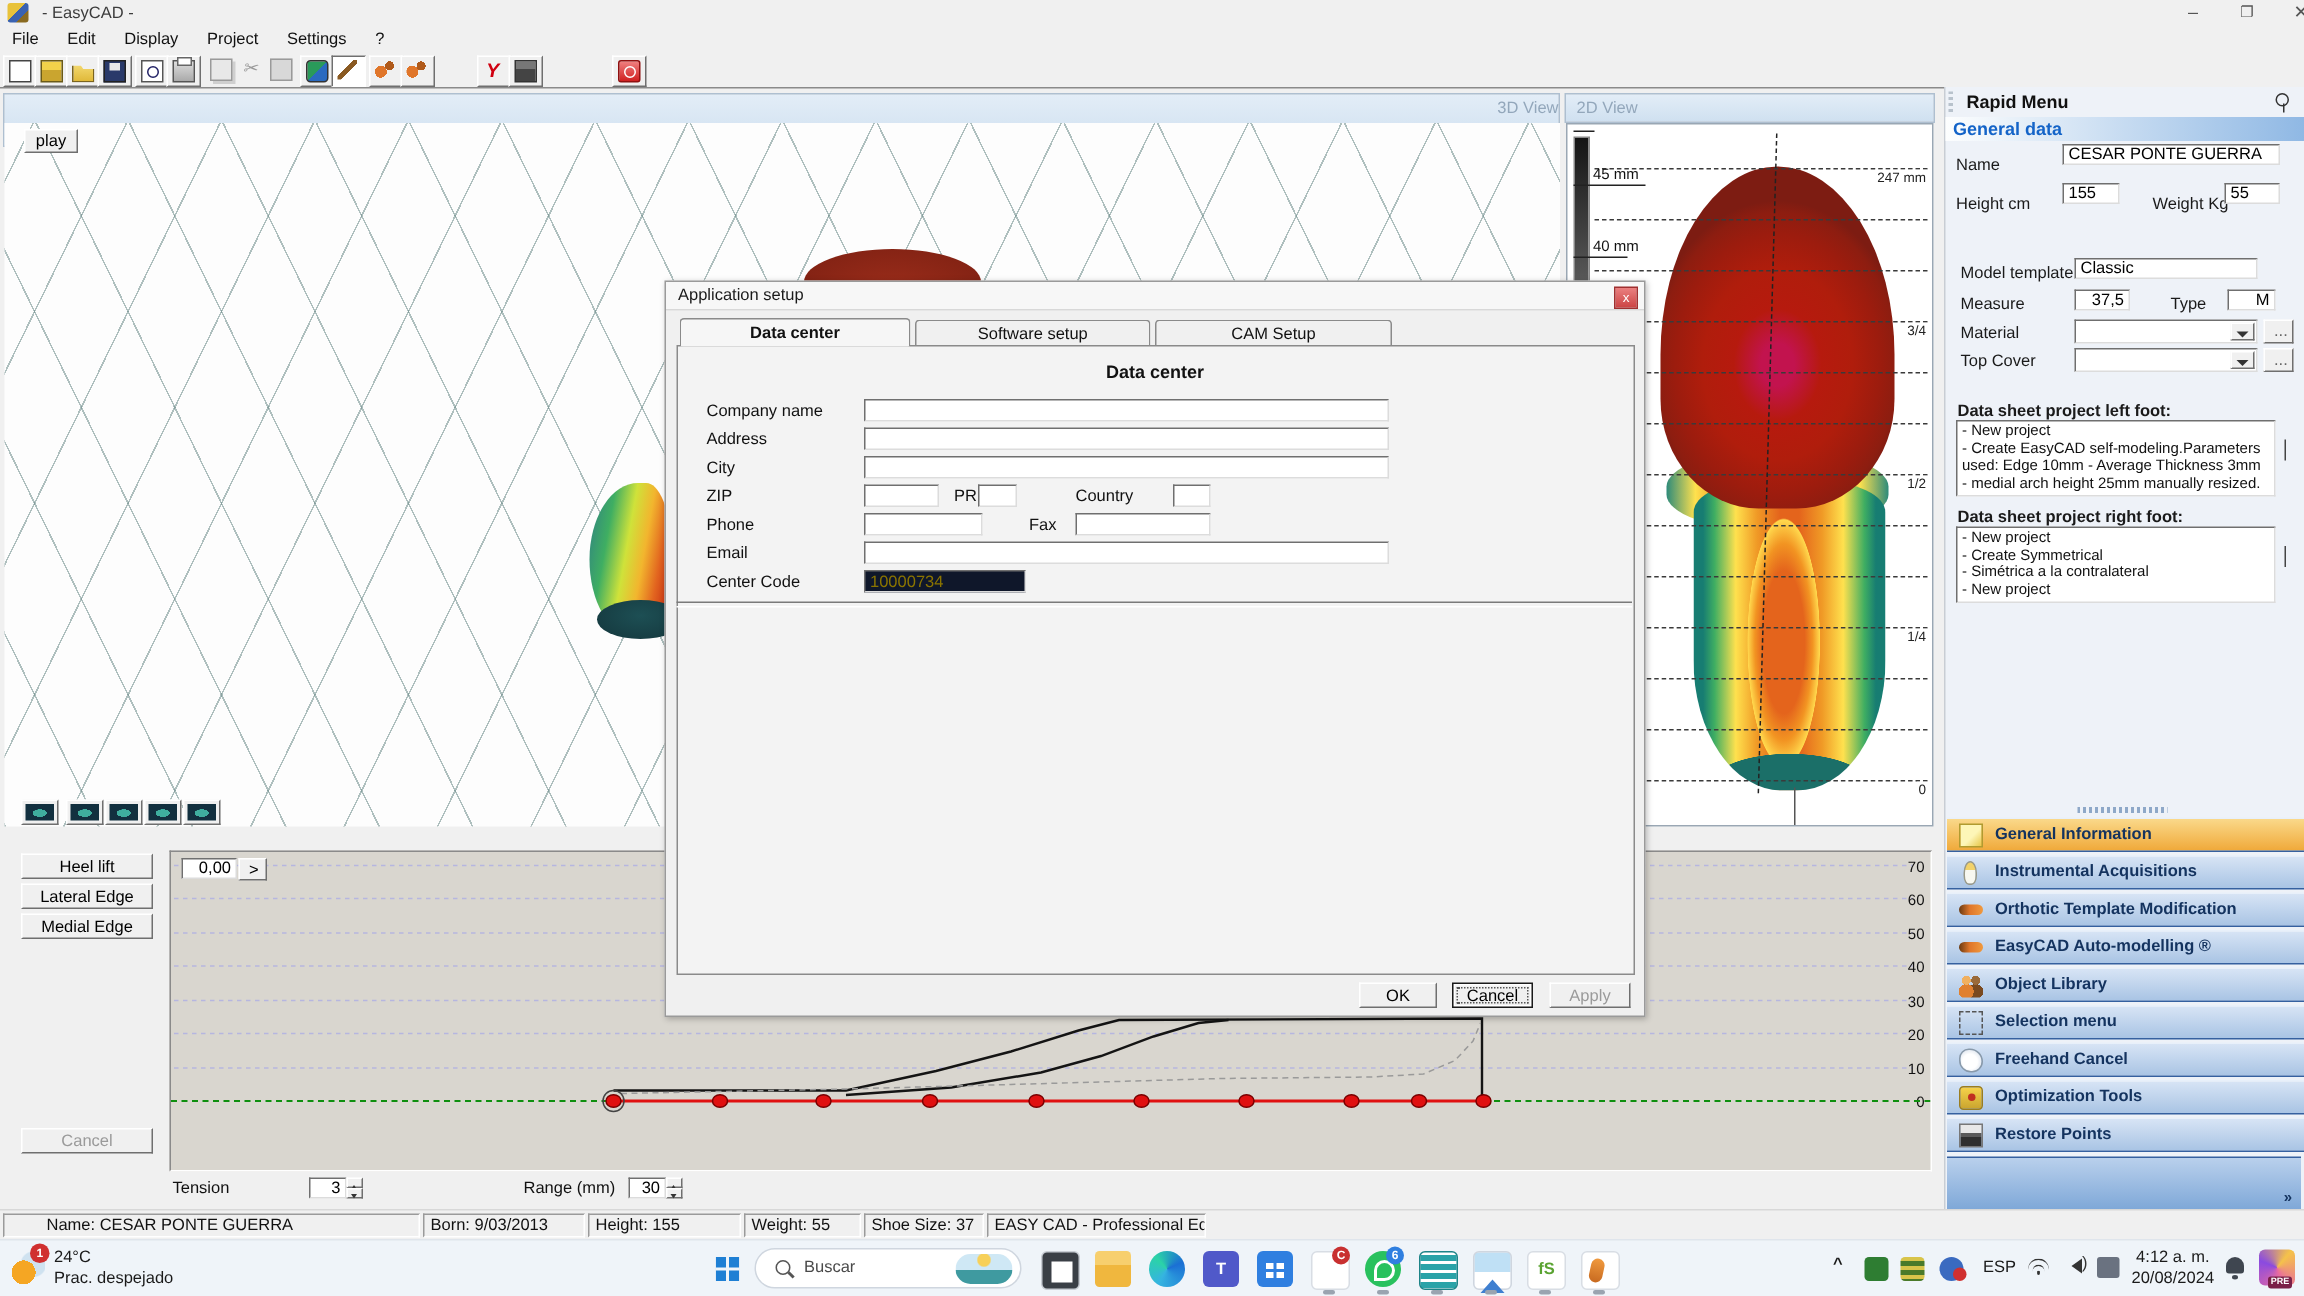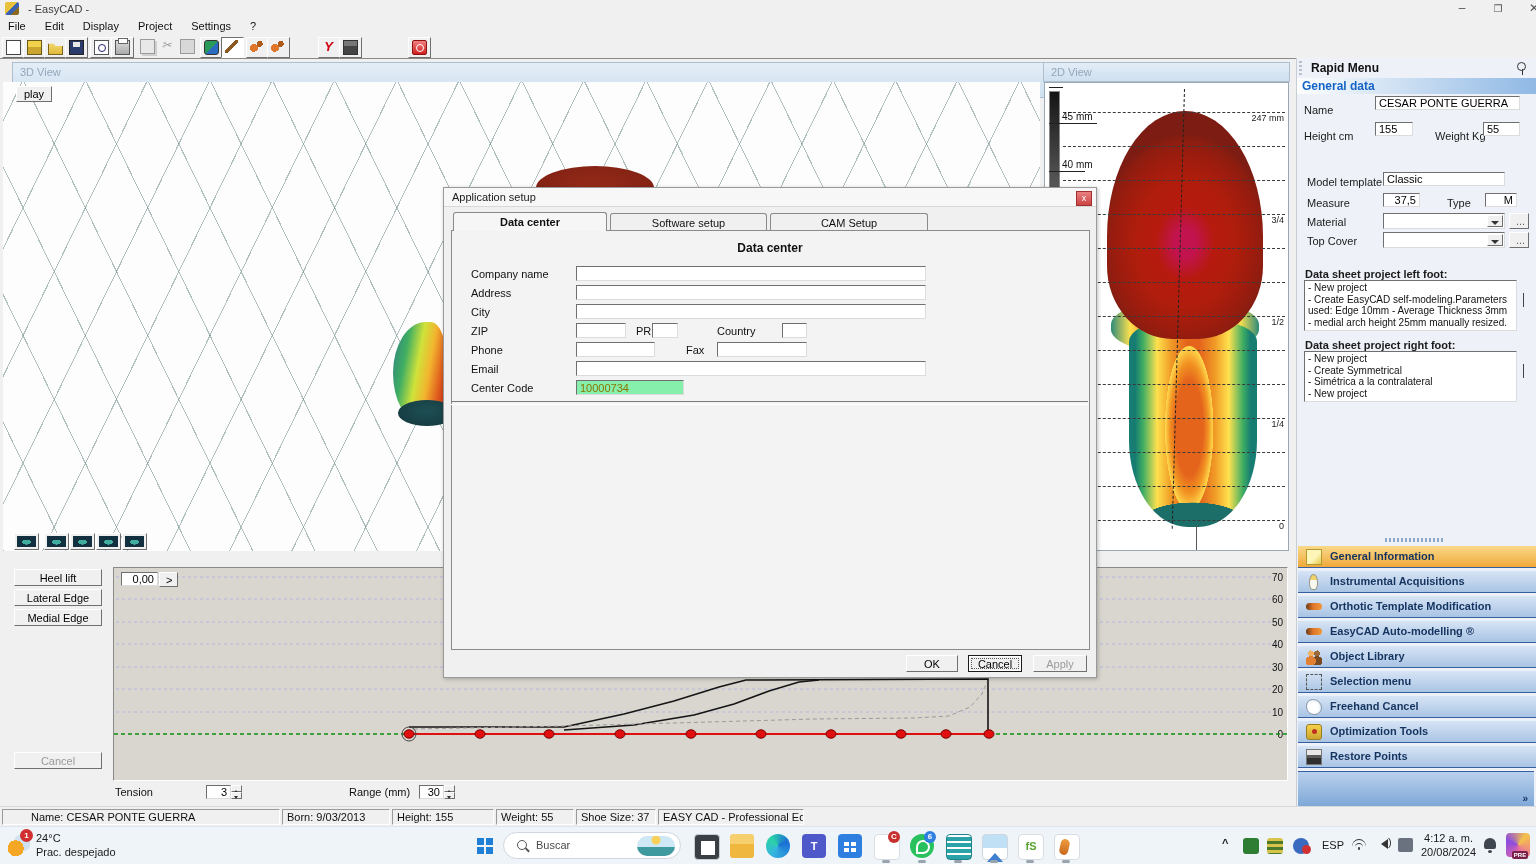--- a/index.html
+++ b/index.html
@@ -196,21 +196,21 @@
         <i class="tico i-y">Y</i>
       </span>
     <span class="tbtn raised" style="left:339px">
         <i class="tico i-stamp"></i>
       </span>
     <span class="tbtn raised" style="left:408px">
         <i class="tico i-pwr"></i>
       </span>
   </div>
 
-  <div class="abs phead" style="left:12px;top:62px;width:1038px;height:36px;">
+  <div class="abs phead" style="left:2px;top:62px;width:1038px;height:36px;text-align:right;">
     <span>3D View</span>
   </div>
   <div id="grid3d" class="abs">
 
     <div class="blob3d" style="left:533px;top:84px;width:118px;height:44px;border-radius:50%;background:radial-gradient(ellipse at 50% 60%,#9a2c1a,#7d2012);"></div>
     <div class="blob3d" style="left:390px;top:240px;width:54px;height:102px;border-radius:60% 30% 30% 55%/50% 40% 40% 50%;background:linear-gradient(100deg,#2e7d86,#3fae62 25%,#cfe23a 45%,#f2b52e 62%,#e2641f 78%,#c83214 92%);"></div>
     <div class="blob3d" style="left:395px;top:318px;width:58px;height:26px;border-radius:50%;background:radial-gradient(ellipse at 50% 40%,#1d4f54,#14363c);"></div>
   </div>
   <button class="abs btn" style="left:16px;top:86px;width:36px;height:16px;">play</button>
   <span class="thumb" style="left:14px">
@@ -428,21 +428,21 @@
     <input class="inp dinp" style="left: 208px; top: 135px; width: 26px;">
     <span class="dlbl" style="left:273px;top:137px;">Country</span>
     <input class="inp dinp" style="left: 338px; top: 135px; width: 25px;">
     <span class="dlbl" style="left:27px;top:156px;">Phone</span>
     <input class="inp dinp" style="left: 132px; top: 154px; width: 79px;">
     <span class="dlbl" style="left:242px;top:156px;">Fax</span>
     <input class="inp dinp" style="left: 273px; top: 154px; width: 90px;">
     <span class="dlbl" style="left:27px;top:175px;">Email</span>
     <input class="inp dinp" style="left: 132px; top: 173px; width: 350px;">
     <span class="dlbl" style="left:27px;top:194px;">Center Code</span>
-    <input class="inp dinp" style="left: 132px; top: 192px; width: 108px; background: #86efac; color: rgb(138, 116, 0);" value="10000734">
+    <input class="inp dinp" style="left: 132px; top: 192px; width: 108px; background: #0f172a; color: rgb(138, 116, 0);" value="10000734">
     <div id="sep"></div>
     <button class="btn abs" style="left:462px;top:467px;width:52px;height:17px;">OK</button>
     <button id="btn-cancel" class="btn abs" style="left:524px;top:467px;width:54px;height:17px;">Cancel</button>
     <button class="btn disabled abs" style="left:589px;top:467px;width:54px;height:17px;">Apply</button>
   </div>
 
   <div id="statusbar" class="abs">
     <span class="seg" style="left:2px;width:278px;padding-left:28px;">Name: CESAR PONTE GUERRA</span>
     <span class="seg" style="left:282px;width:108px;">Born: 9/03/2013</span>
     <span class="seg" style="left:392px;width:102px;">Height: 155</span>

